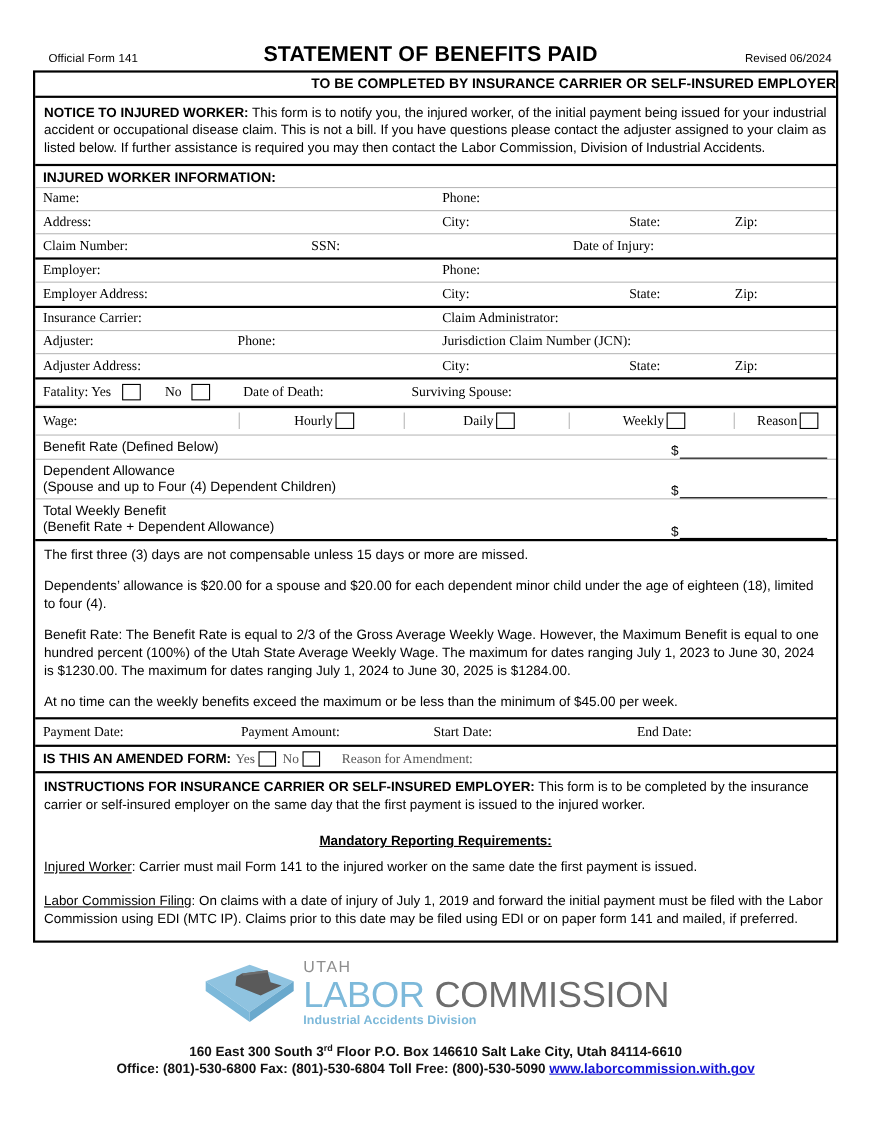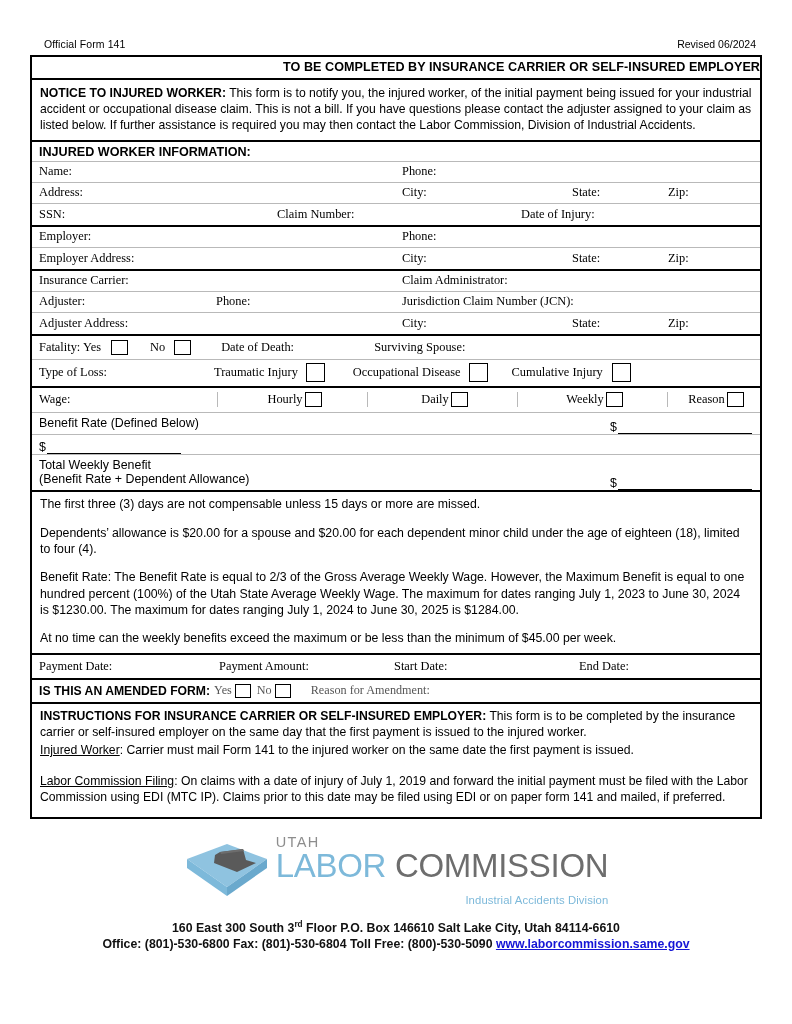--- a/index.html
+++ b/index.html
@@ -159,24 +159,23 @@
     font-size: 33px;
     line-height: .95;
     letter-spacing: -.3px;
     color: #6d6d6d;
     white-space: nowrap;
   }
   .lt-main .blue { color: #7db9da; }
   .lt-sub {
     font-size: 11.3px;
     color: #7db9da;
-    font-weight: normal;
+    font-weight: bold;
     letter-spacing: .1px;
-    margin-top: 12px;
-    text-align: right;
+    margin-top: 2px;
   }
 
   
   .footer {
     text-align: center;
     font-size: 12.3px;
     font-weight: bold;
     line-height: 1.28;
     margin-top: 14px;
     color: #111;
@@ -187,20 +186,21 @@
     text-decoration: underline;
   }
 </style>
 </head>
 <body>
 
 <div class="page">
 
   <div class="hdr">
     <div class="hdr-left">Official Form 141</div>
+    <div class="hdr-title">STATEMENT OF BENEFITS PAID</div>
     <div class="hdr-right">Revised 06/2024</div>
   </div>
 
   <div class="frame">
 
     <div class="band">TO BE COMPLETED BY INSURANCE CARRIER OR SELF-INSURED EMPLOYER</div>
 
     <div class="notice">
       <b>NOTICE TO INJURED WORKER:</b><span> This form is to notify you, the injured worker, of the initial payment being issued for your industrial accident or occupational disease claim. This is not a bill. If you have questions please contact the adjuster assigned to your claim as listed below. If further assistance is required you may then contact the Labor Commission, Division of Industrial Accidents.</span>
     </div>
@@ -211,22 +211,22 @@
         <span class="cell" style="width:363px">Name:</span>
         <span class="cell">Phone:</span>
       </div>
       <div class="row">
         <span class="cell" style="width:363px">Address:</span>
         <span class="cell" style="width:170px">City:</span>
         <span class="cell" style="width:96px">State:</span>
         <span class="cell">Zip:</span>
       </div>
       <div class="row last">
+        <span class="cell" style="width:244px">Claim Number:</span>
         <span class="cell" style="width:238px">SSN:</span>
-        <span class="cell" style="width:244px">Claim Number:</span>
         <span class="cell">Date of Injury:</span>
       </div>
     </div>
 
     <div class="sec">
       <div class="row">
         <span class="cell" style="width:363px">Employer:</span>
         <span class="cell">Phone:</span>
       </div>
       <div class="row last">
@@ -257,29 +257,20 @@
 
     <div class="sec">
       <div class="row" style="min-height:24px">
         <span class="cell">Fatality: Yes</span>
         <span class="cb" style="margin-left:10px"></span>
         <span class="cell" style="margin-left:20px">No</span>
         <span class="cb" style="margin-left:9px"></span>
         <span class="cell" style="margin-left:28px;width:153px">Date of Death:</span>
         <span class="cell">Surviving Spouse:</span>
       </div>
-      <div class="row last" style="min-height:26px">
-        <span class="cell" style="width:175px">Type of Loss:</span>
-        <span class="cell">Traumatic Injury</span>
-        <span class="cb tall" style="margin-left:8px"></span>
-        <span class="cell" style="margin-left:26px">Occupational Disease</span>
-        <span class="cb tall" style="margin-left:8px"></span>
-        <span class="cell" style="margin-left:22px">Cumulative Injury</span>
-        <span class="cb tall" style="margin-left:9px"></span>
-      </div>
     </div>
 
     <div class="sec">
 
       <div class="row" style="min-height:25px;padding-left:0">
         <span class="cell" style="width:185px;padding-left:7px">Wage:</span>
         <span class="cell vline" style="width:150px;justify-content:center">
           <span>Hourly</span>
             <span class="cb"></span>
         </span>
@@ -299,20 +290,24 @@
 
       <div class="calc-row">
         <span class="calc-label">Benefit Rate (Defined Below)</span>
         <span class="dollar">
           <span class="sign">$</span>
             <span class="line"></span>
         </span>
       </div>
 
       <div class="calc-row">
+        <span class="calc-label">
+          <span>Dependent Allowance</span><br>
+          <span>(Spouse and up to Four (4) Dependent Children)</span>
+        </span>
         <span class="dollar">
           <span class="sign">$</span>
             <span class="line"></span>
         </span>
       </div>
 
       <div class="calc-row last" style="border-bottom:none">
         <span class="calc-label">
           <span>Total Weekly Benefit</span><br>
           <span>(Benefit Rate + Dependent Allowance)</span>
@@ -348,20 +343,21 @@
         <span class="cell" style="margin-left:4px;color:#555">No</span>
         <span class="cb sm" style="margin-left:3px"></span>
         <span class="cell" style="margin-left:18px;color:#555">Reason for Amendment:</span>
       </div>
     </div>
 
     <div class="sec" style="padding-bottom:8px">
       <div class="instr">
         <b>INSTRUCTIONS FOR INSURANCE CARRIER OR SELF-INSURED EMPLOYER:</b><span> This form is to be completed by the insurance carrier or self-insured employer on the same day that the first payment is issued to the injured worker.</span>
       </div>
+      <div class="ctr-head">Mandatory Reporting Requirements:</div>
       <div class="instr" style="padding-top:0">
         <span class="u">Injured Worker</span><span>: Carrier must mail Form 141 to the injured worker on the same date the first payment is issued.</span>
       </div>
       <div class="instr" style="padding-top:12px">
         <span class="u">Labor Commission Filing</span><span>: On claims with a date of injury of July 1, 2019 and forward the initial payment must be filed with the Labor Commission using EDI (MTC IP). Claims prior to this date may be filed using EDI or on paper form 141 and mailed, if preferred.</span>
       </div>
     </div>
 
   </div>
 
@@ -379,16 +375,16 @@
     </span>
     <span class="logo-text">
       <div class="lt-utah">UTAH</div>
       <div class="lt-main"><span class="blue">LABOR</span> <span>COMMISSION</span></div>
       <div class="lt-sub">Industrial Accidents Division</div>
     </span>
   </div>
 
   <div class="footer">
     <div><span>160 East 300 South 3</span><sup>rd</sup><span> Floor P.O. Box 146610 Salt Lake City, Utah 84114-6610</span></div>
-    <div><span>Office: (801)-530-6800 Fax: (801)-530-6804 Toll Free: (800)-530-5090 </span><span class="url">www.laborcommission.same.gov</span></div>
+    <div><span>Office: (801)-530-6800 Fax: (801)-530-6804 Toll Free: (800)-530-5090 </span><span class="url">www.laborcommission.with.gov</span></div>
   </div>
 
 </div>
 
 </body></html>

